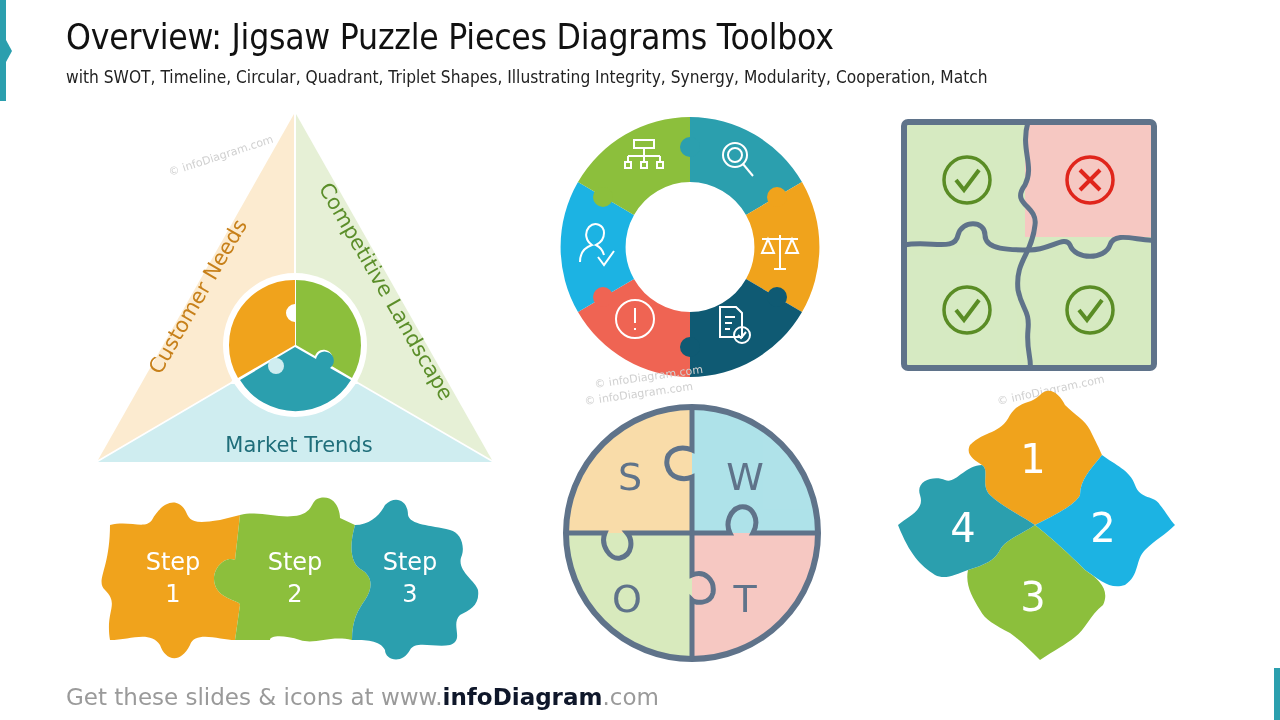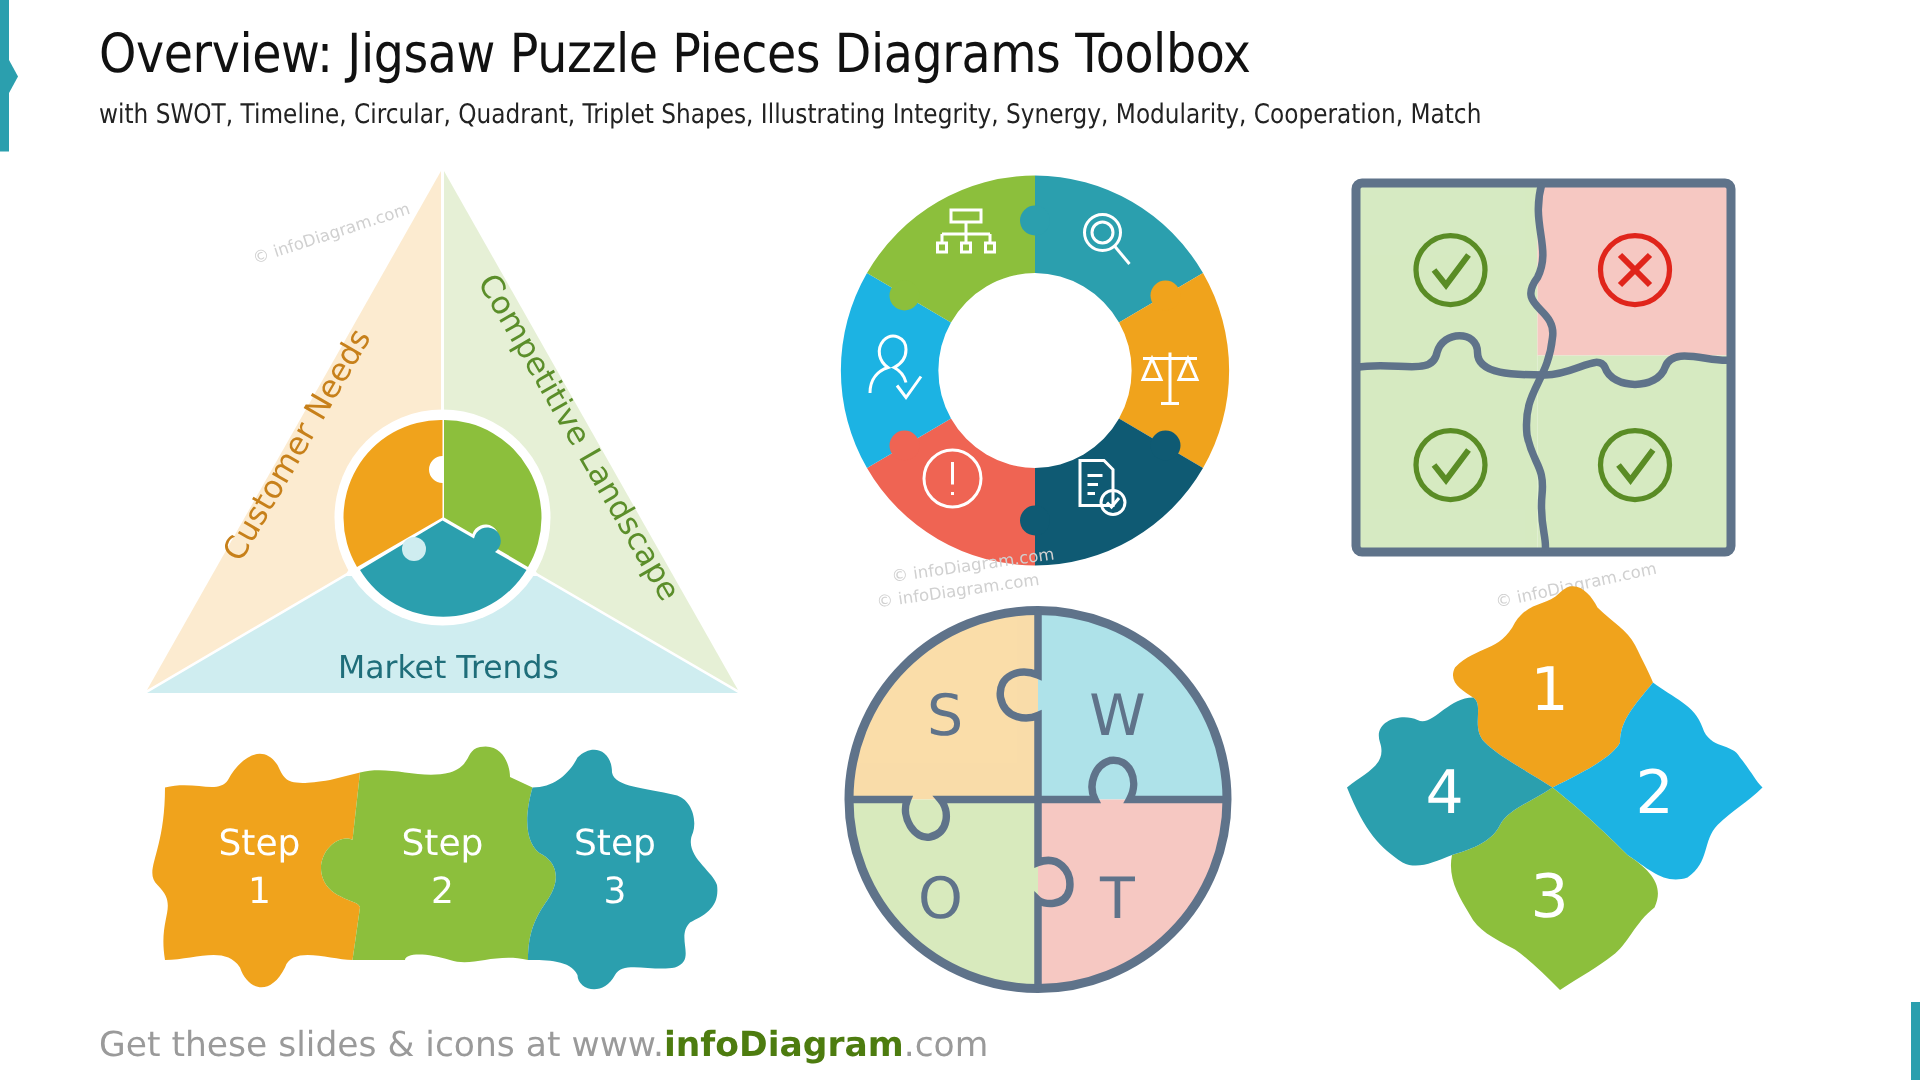--- a/index.html
+++ b/index.html
@@ -3,21 +3,21 @@
 <meta charset="utf-8">
 <style>
   html,body{margin:0;padding:0;}
   body{width:1280px;height:720px;position:relative;background:#ffffff;overflow:hidden;font-family:"Liberation Sans","DejaVu Sans",sans-serif;}
   .accent-left{position:absolute;left:0;top:0;width:6px;height:101px;background:#2b9fae;}
   .accent-left-notch{position:absolute;left:6px;top:40px;width:0;height:0;border-top:11px solid transparent;border-bottom:11px solid transparent;border-left:6px solid #2b9fae;}
   .accent-right{position:absolute;right:0;top:668px;width:6px;height:52px;background:#2b9fae;}
   .title{position:absolute;left:66px;top:16px;font-size:36px;color:#111;white-space:nowrap;letter-spacing:-0.3px;font-family:"DejaVu Sans","Liberation Sans",sans-serif;font-weight:normal;transform:scaleX(0.88);transform-origin:left top;}
   .subtitle{position:absolute;left:66px;top:66px;font-size:18px;color:#222;white-space:nowrap;font-family:"DejaVu Sans","Liberation Sans",sans-serif;transform:scaleX(0.86);transform-origin:left top;}
   .footer{position:absolute;left:66px;top:684px;font-size:23px;color:#9a9a9a;white-space:nowrap;font-family:"DejaVu Sans","Liberation Sans",sans-serif;}
-  .footer b{font-weight:bold;color:#4d7c0f;}
+  .footer b{font-weight:bold;color:#0f172a;}
   svg.diagram{position:absolute;overflow:visible;}
   .wm{font-size:11px;fill:#d0d0d0;font-family:"DejaVu Sans",sans-serif;}
 </style>
 </head>
 <body>
 
 <div class="accent-left"></div>
 <div class="accent-left-notch"></div>
 <div class="accent-right"></div>
 

